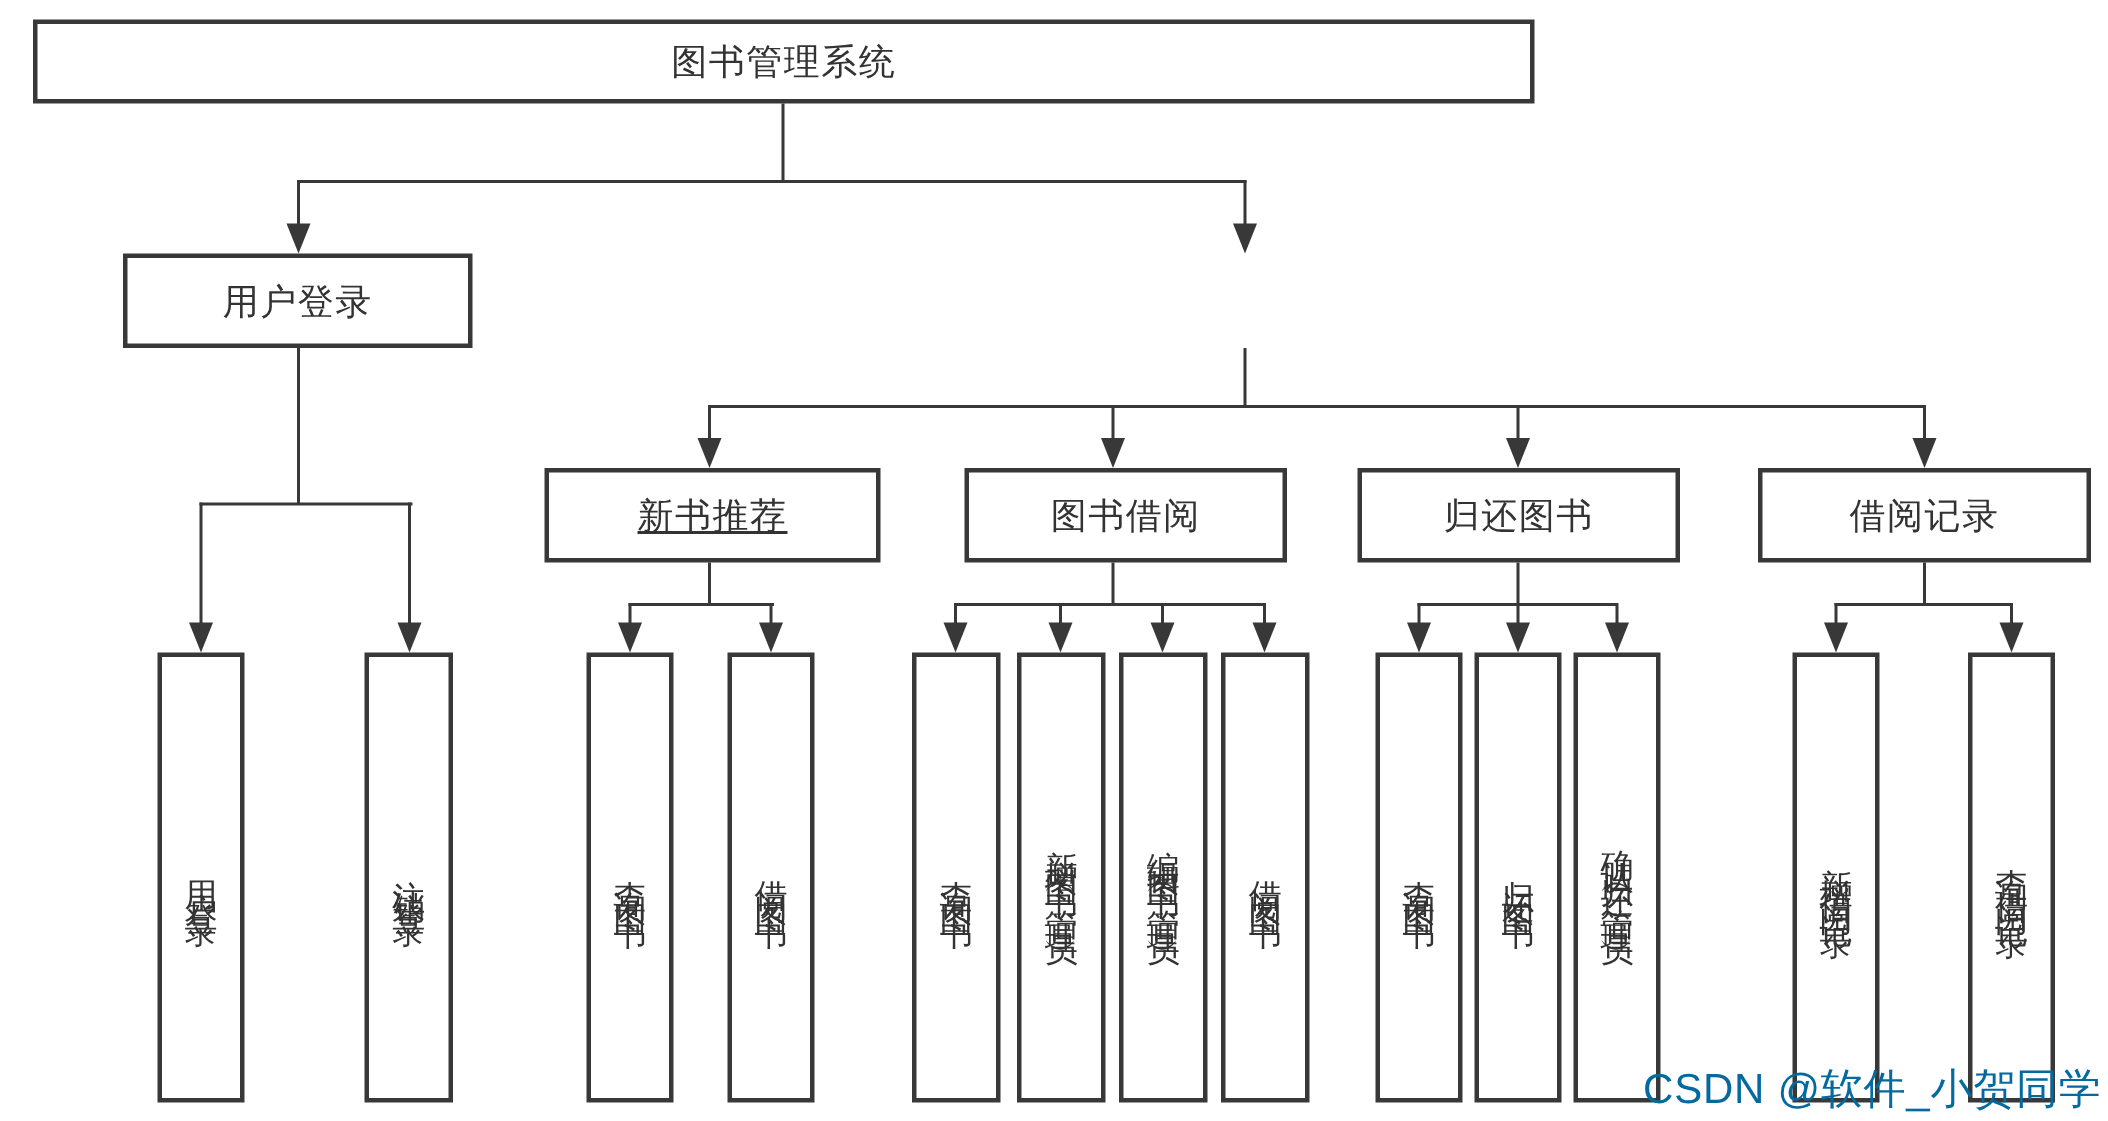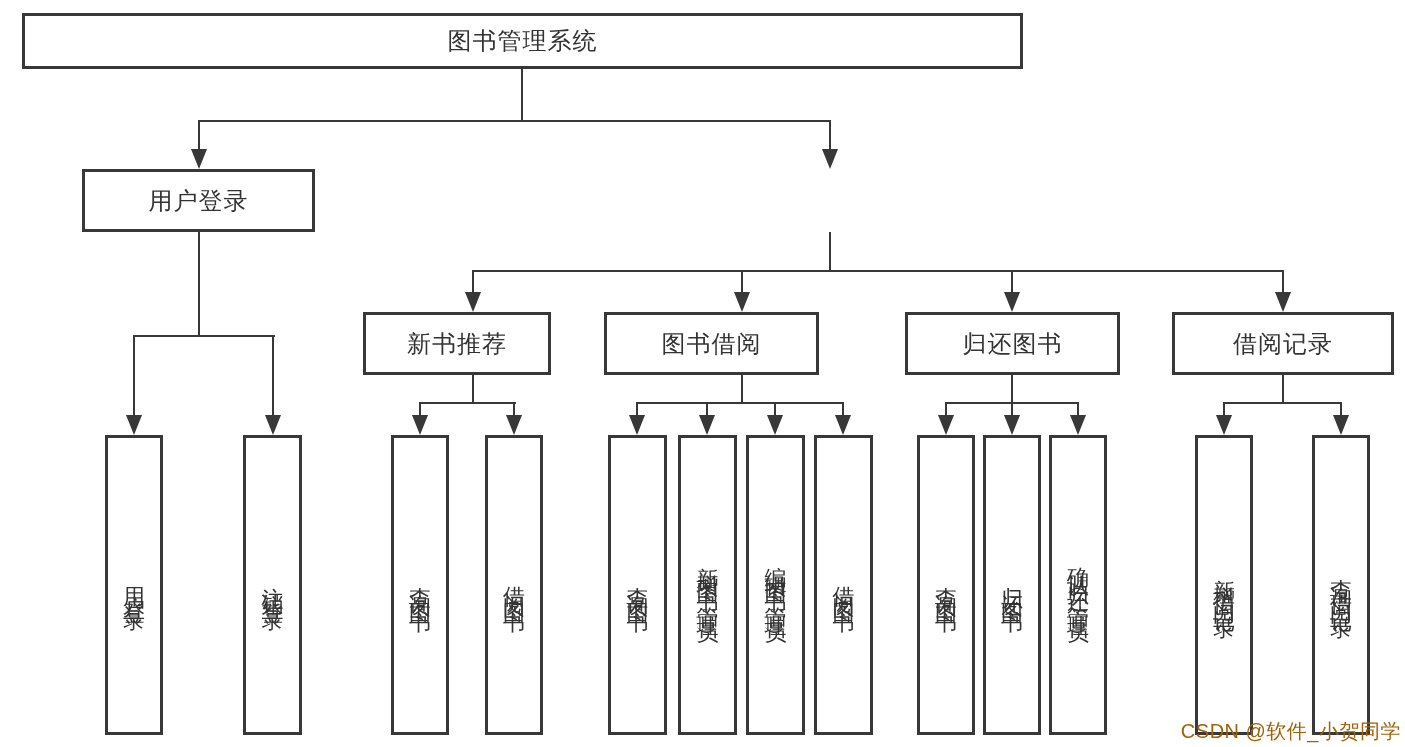--- a/index.html
+++ b/index.html
@@ -19,42 +19,42 @@
   }
   .vline{position:absolute;width:2px;background:#383838;}
   .hline{position:absolute;height:2px;background:#383838;}
   .arrow{
     position:absolute;width:0;height:0;
     border-left:8px solid transparent;border-right:8px solid transparent;
     border-top:20px solid #383838;
   }
   .watermark{
     position:absolute;right:4px;bottom:2px;z-index:10;
-    font-size:20px;color:#a16207;letter-spacing:0.5px;
+    font-size:28px;color:#0369a1;letter-spacing:0.5px;
   }
 </style>
 </head>
 <body>
 
 <div id="stage">
 
   <div class="node hnode" style="left:22px;top:13px;width:1001px;height:56px;">
     <span>图书管理系统</span>
   </div>
 
   <div class="node hnode" style="left:82px;top:169px;width:233px;height:63px;">
     <span>用户登录</span>
   </div>
 
 
-  <div class="node hnode" style="left:363px;top:312px;width:188px;height:63px;">
+  <div class="node hnode" style="left:363px;top:312px;width:224px;height:63px;text-decoration:underline;">
     <span>新书推荐</span>
   </div>
 
-  <div class="node hnode" style="left:604px;top:312px;width:215px;height:63px;">
+  <div class="node hnode" style="left:643px;top:312px;width:215px;height:63px;">
     <span>图书借阅</span>
   </div>
 
   <div class="node hnode" style="left:905px;top:312px;width:215px;height:63px;">
     <span>归还图书</span>
   </div>
 
   <div class="node hnode" style="left:1172px;top:312px;width:222px;height:63px;">
     <span>借阅记录</span>
   </div>

